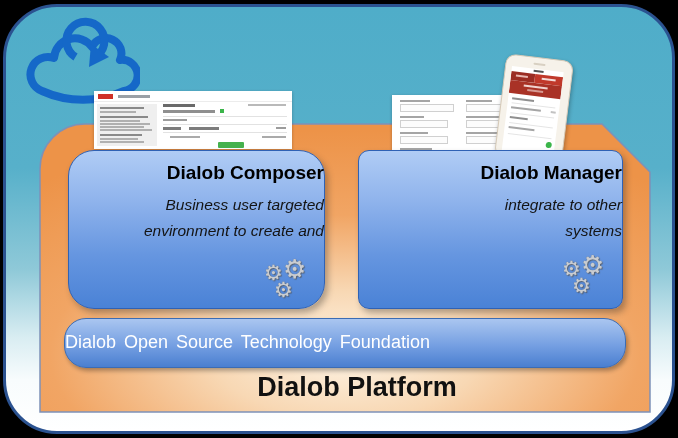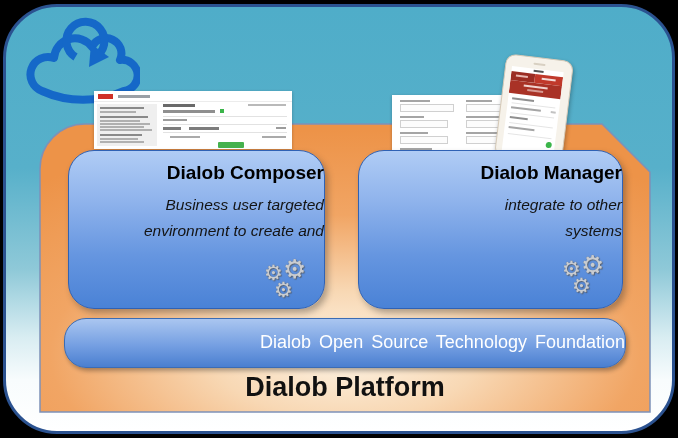--- a/index.html
+++ b/index.html
@@ -22,37 +22,37 @@
   
   .phone{position:absolute;left:494px;top:50px;width:66px;height:102px;z-index:3;
     background:#f6f2ea;border:1px solid #d6cab8;border-radius:10px;
     transform:rotate(7deg);box-shadow:1px 2px 4px rgba(0,0,0,.3);}
   .phone-screen{position:absolute;left:6px;top:11px;width:52px;height:86px;background:#fff;overflow:hidden;}
   
   .card{position:absolute;top:143px;height:157px;z-index:4;border:1px solid #2f62b5;border-radius:26px;
     background:linear-gradient(180deg,#b0ccf5 0%,#8fb3ec 32%,#6696e0 66%,#4a82d6 100%);
     box-shadow:3px 4px 6px rgba(40,40,40,.35);text-align:right;color:#0b0b0b;}
   .card-composer{left:62px;width:255px;}
-  .card-manager{left:352px;width:263px;}
+  .card-manager{left:352px;width:263px;border-radius:11px;}
   .card h3{margin:11px 0 8px 0;font-size:19px;font-weight:bold;color:#000;}
   .card .line{font-style:italic;font-size:15.5px;line-height:26px;color:#141414;}
   .gears{position:absolute;right:8px;bottom:2px;width:52px;height:48px;}
   .gear{position:absolute;color:#c9ccd1;text-shadow:0 0 1px #707478,1px 1px 1px rgba(80,80,80,.7);line-height:1;}
   .gear.g1{left:0;top:4px;font-size:21px;}
   .gear.g2{left:19px;top:-2px;font-size:26px;}
   .gear.g3{left:10px;top:21px;font-size:21px;}
   
   .foundation{position:absolute;left:58px;top:311px;width:560px;height:48px;z-index:4;
     border:1px solid #3b6cb4;border-radius:22px;
     background:linear-gradient(180deg,#aac6f0 0%,#759fe2 55%,#4a7fd0 100%);
     box-shadow:2px 3px 4px rgba(0,0,0,.3);
-    color:#fff;font-size:18px;line-height:46px;text-align:right;word-spacing:3px;}
+    color:#fff;font-size:18px;line-height:46px;text-align:left;word-spacing:3px;}
   
   .platform-label{position:absolute;left:33px;top:365px;width:612px;z-index:4;
-    text-align:center;font-size:27px;font-weight:bold;color:#111;}
+    text-align:center;font-size:27px;font-weight:bold;color:#111;padding-left:12px;}
 </style>
 </head>
 <body>
 
 <div class="canvas">
   <div class="outer-frame">
 
     <svg class="cloud" width="122" height="92" viewBox="0 0 122 92">
       <path d="M 24 76 A 16 16 0 0 1 36 43 A 21 21 0 0 1 74 32 A 15 15 0 0 1 102 45 A 14.5 14.5 0 0 1 106 76 A 100 100 0 0 1 24 76 Z" fill="none" stroke="#1568c8" stroke-width="8" stroke-linejoin="round"></path>
       <path d="M 57.5 42 A 19 19 0 1 1 76.5 42.5" fill="none" stroke="#1568c8" stroke-width="8"></path>

